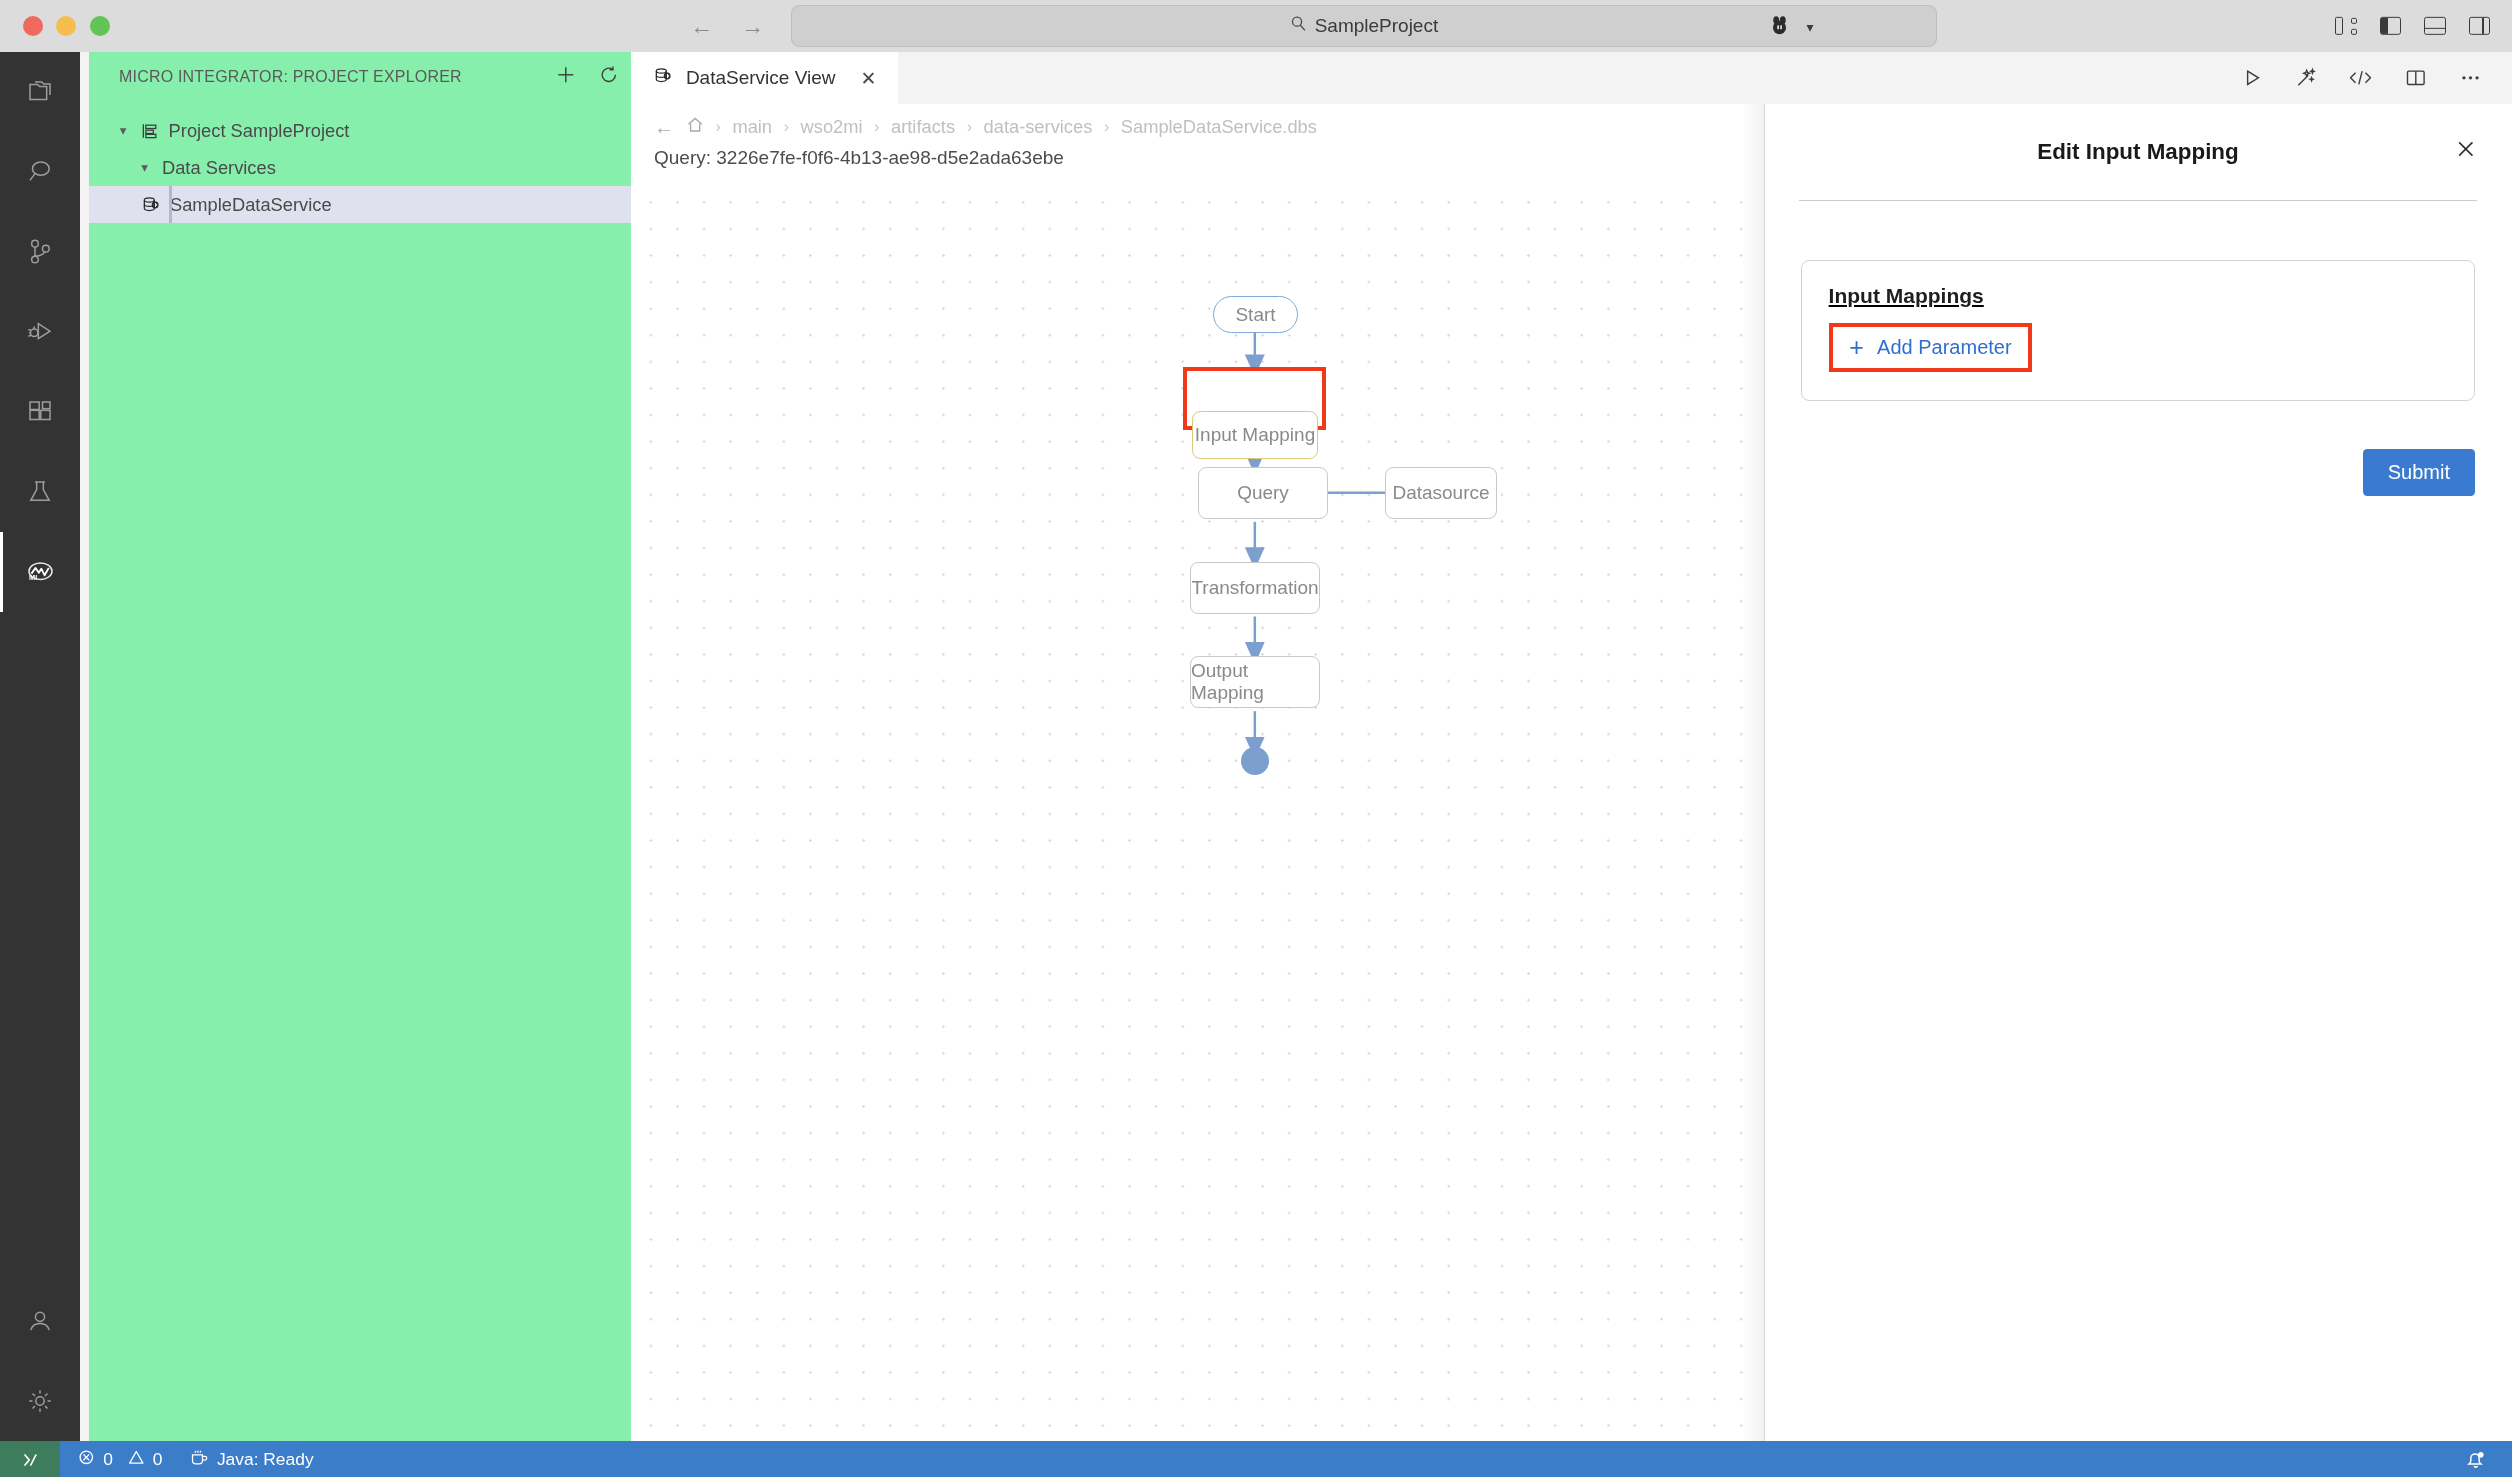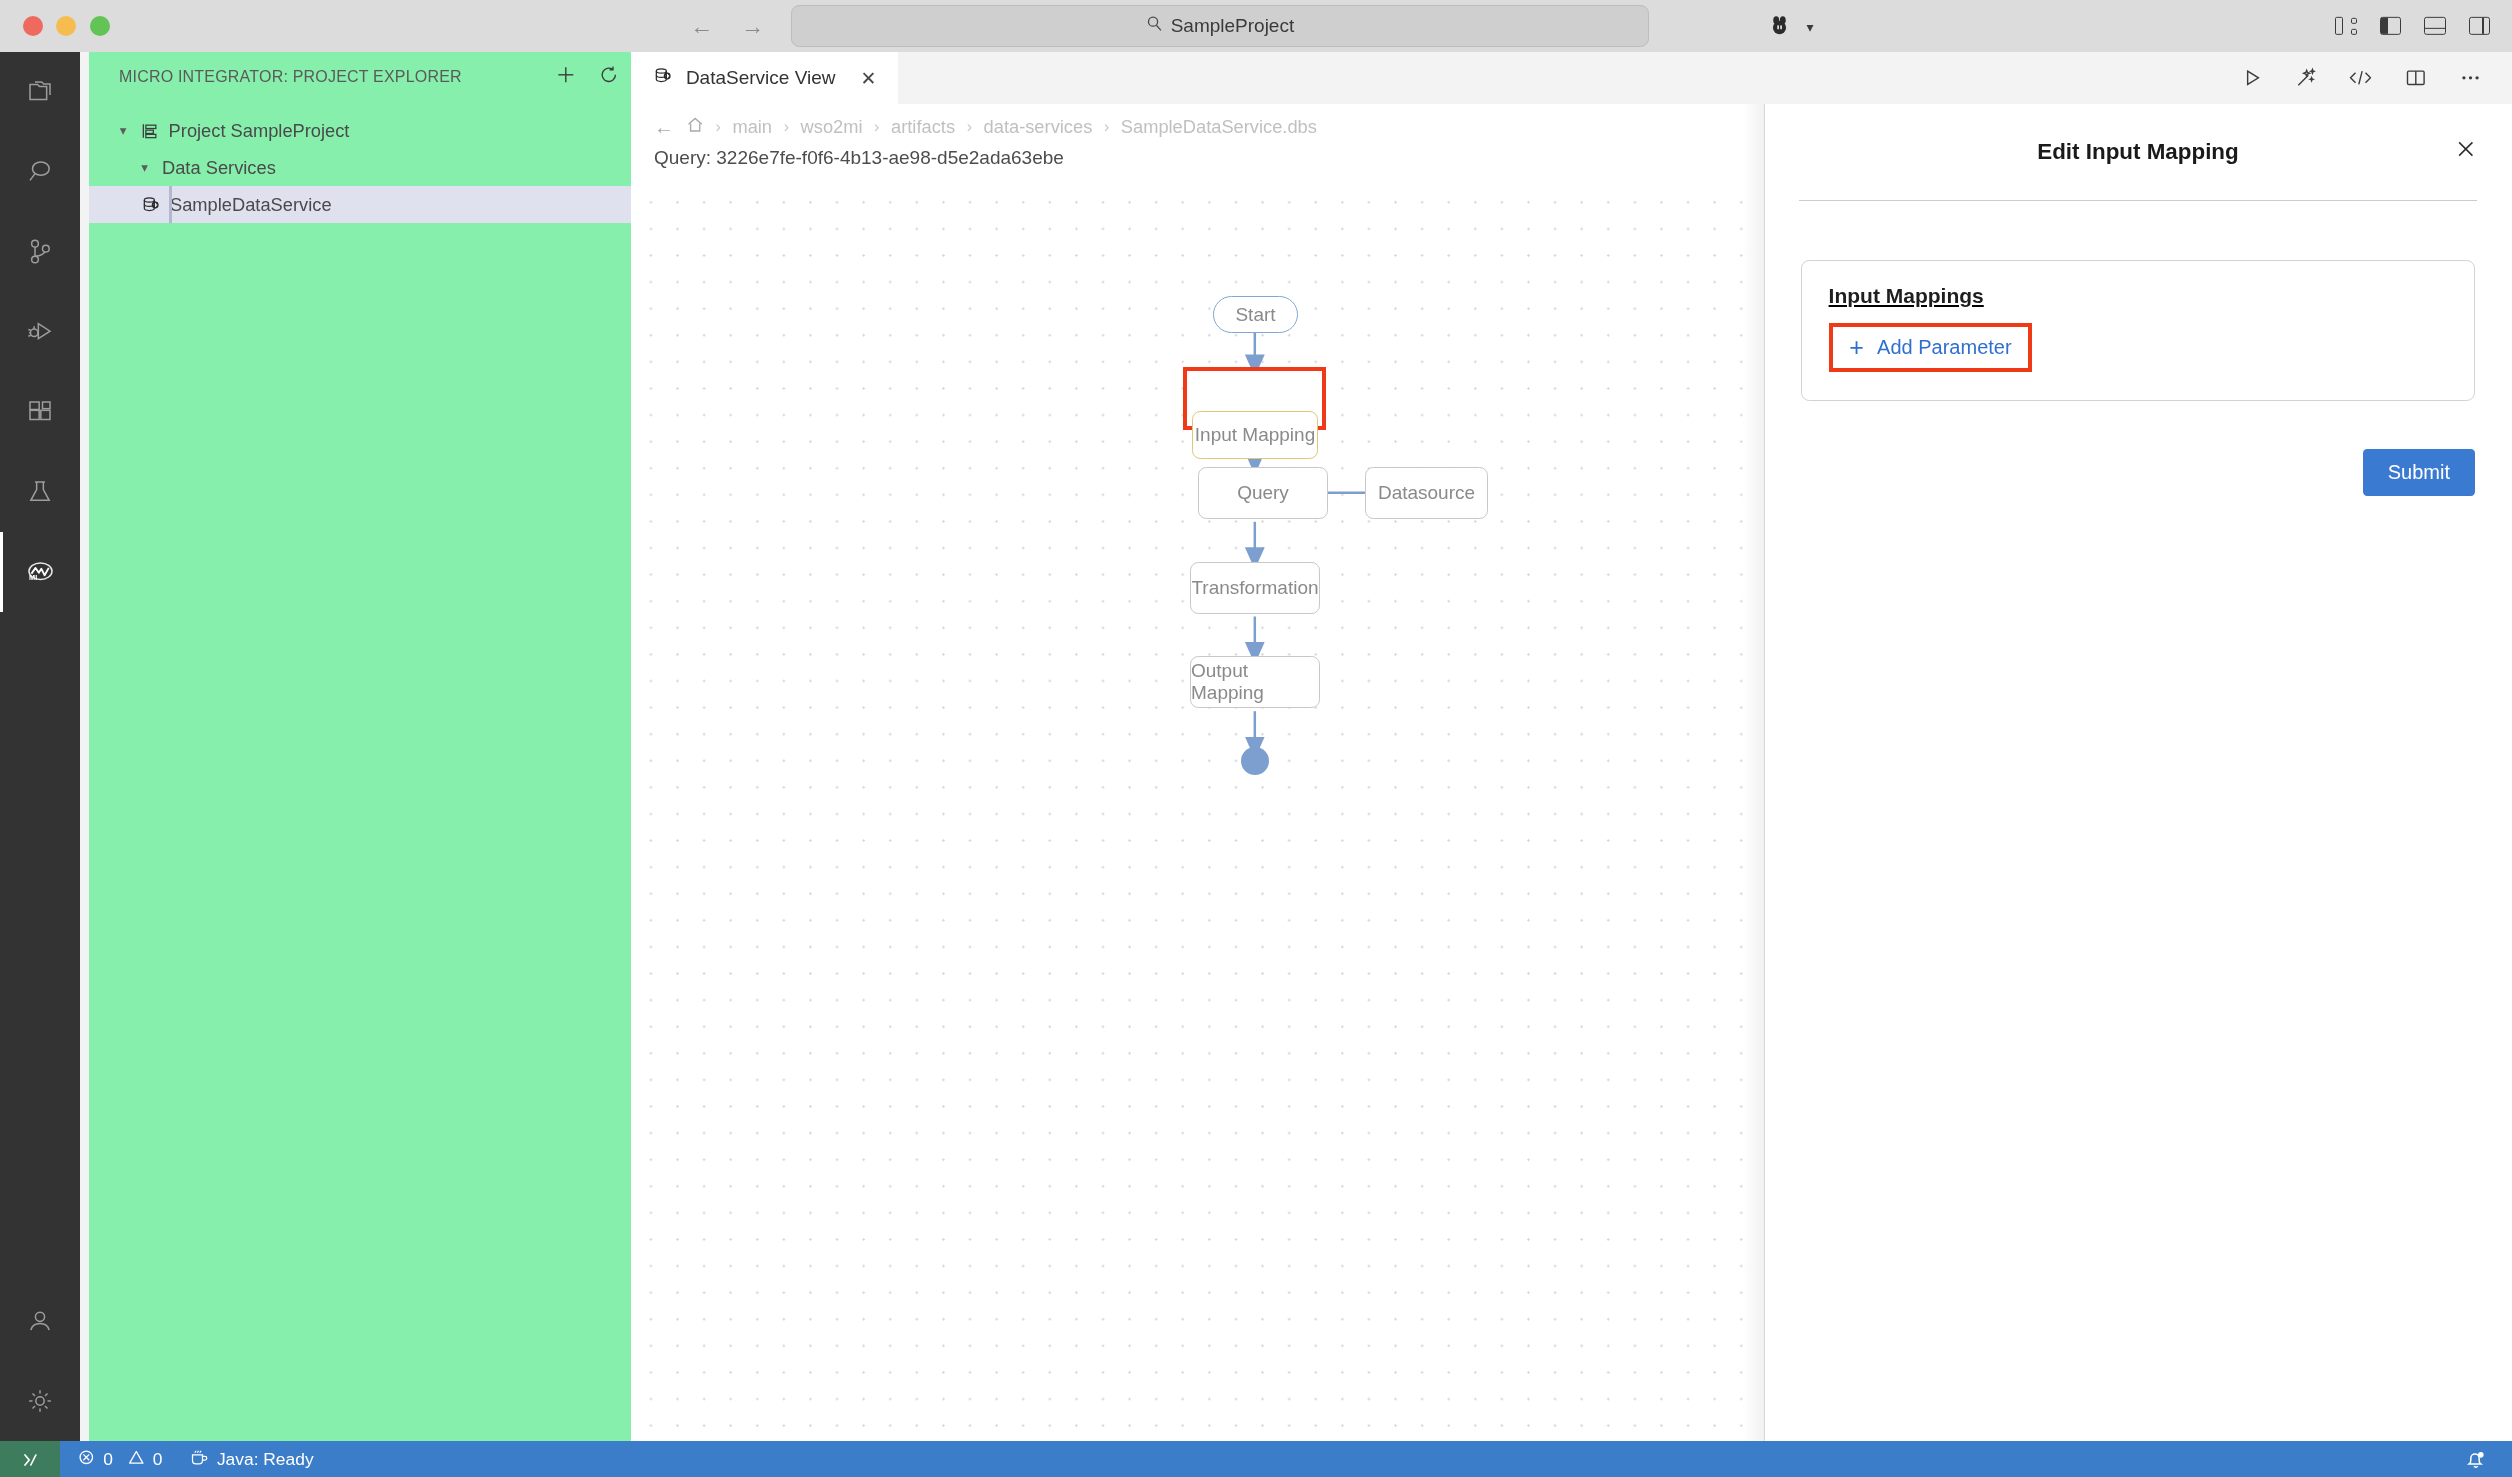--- a/index.html
+++ b/index.html
@@ -20,21 +20,21 @@
   .tl { width: 20px; height: 20px; border-radius: 50%; }
   .tl.red { background: #ee6a5f; }
   .tl.yellow { background: #f5bd4f; }
   .tl.green { background: #61c454; }
 
   .nav-arrows { position: absolute; left: 690px; top: 50%; transform: translateY(-50%);
                 display: flex; gap: 28px; color: #8a8a8a; }
   .nav-arrows span { font-size: 23px; line-height: 1; }
 
   .omnibox {
-    position: absolute; left: 791px; top: 5px; width: 858px; height: 42px;
+    position: absolute; left: 791px; top: 5px; width: 1146px; height: 42px;
     background: #cfcfcf; border: 0.8px solid #bdbdbd; border-radius: 8.3px;
     display: flex; align-items: center; justify-content: center; gap: 8.3px;
     color: #3a3a3a; font-size: 19px;
   }
   .omnibox .mag { font-size: 17.4px; color: #4a4a4a; }
 
   .account-chip { position: absolute; left: 1768px; top: 50%; transform: translateY(-50%);
                   display: flex; align-items: center; gap: 6.6px; }
   .account-chip .chev { font-size: 14px; color: #3b3b3b; }
 
@@ -425,21 +425,21 @@
 
         <div class="redbox" style="left:552px; top:263px; width:143px; height:63px;"></div>
         <div class="node highlighted" style="left:561px; top:271px; width:126px; height:48px;margin-top:36px;">
           <span>Input Mapping</span>
         </div>
 
         <div class="node" style="left:559px; top:363px; width:130px; height:52px;margin-left:8px;">
           <span>Query</span>
         </div>
 
-        <div class="node" style="left:734px; top:363px; width:123px; height:52px;">
+        <div class="node" style="left:754px; top:363px; width:112px; height:52px;">
           <span>Datasource</span>
         </div>
 
         <div class="node" style="left:559px; top:458px; width:130px; height:52px;">
           <span>Transformation</span>
         </div>
 
         <div class="node" style="left:559px; top:552px; width:130px; height:52px;">
           <span>Output Mapping</span>
         </div>

